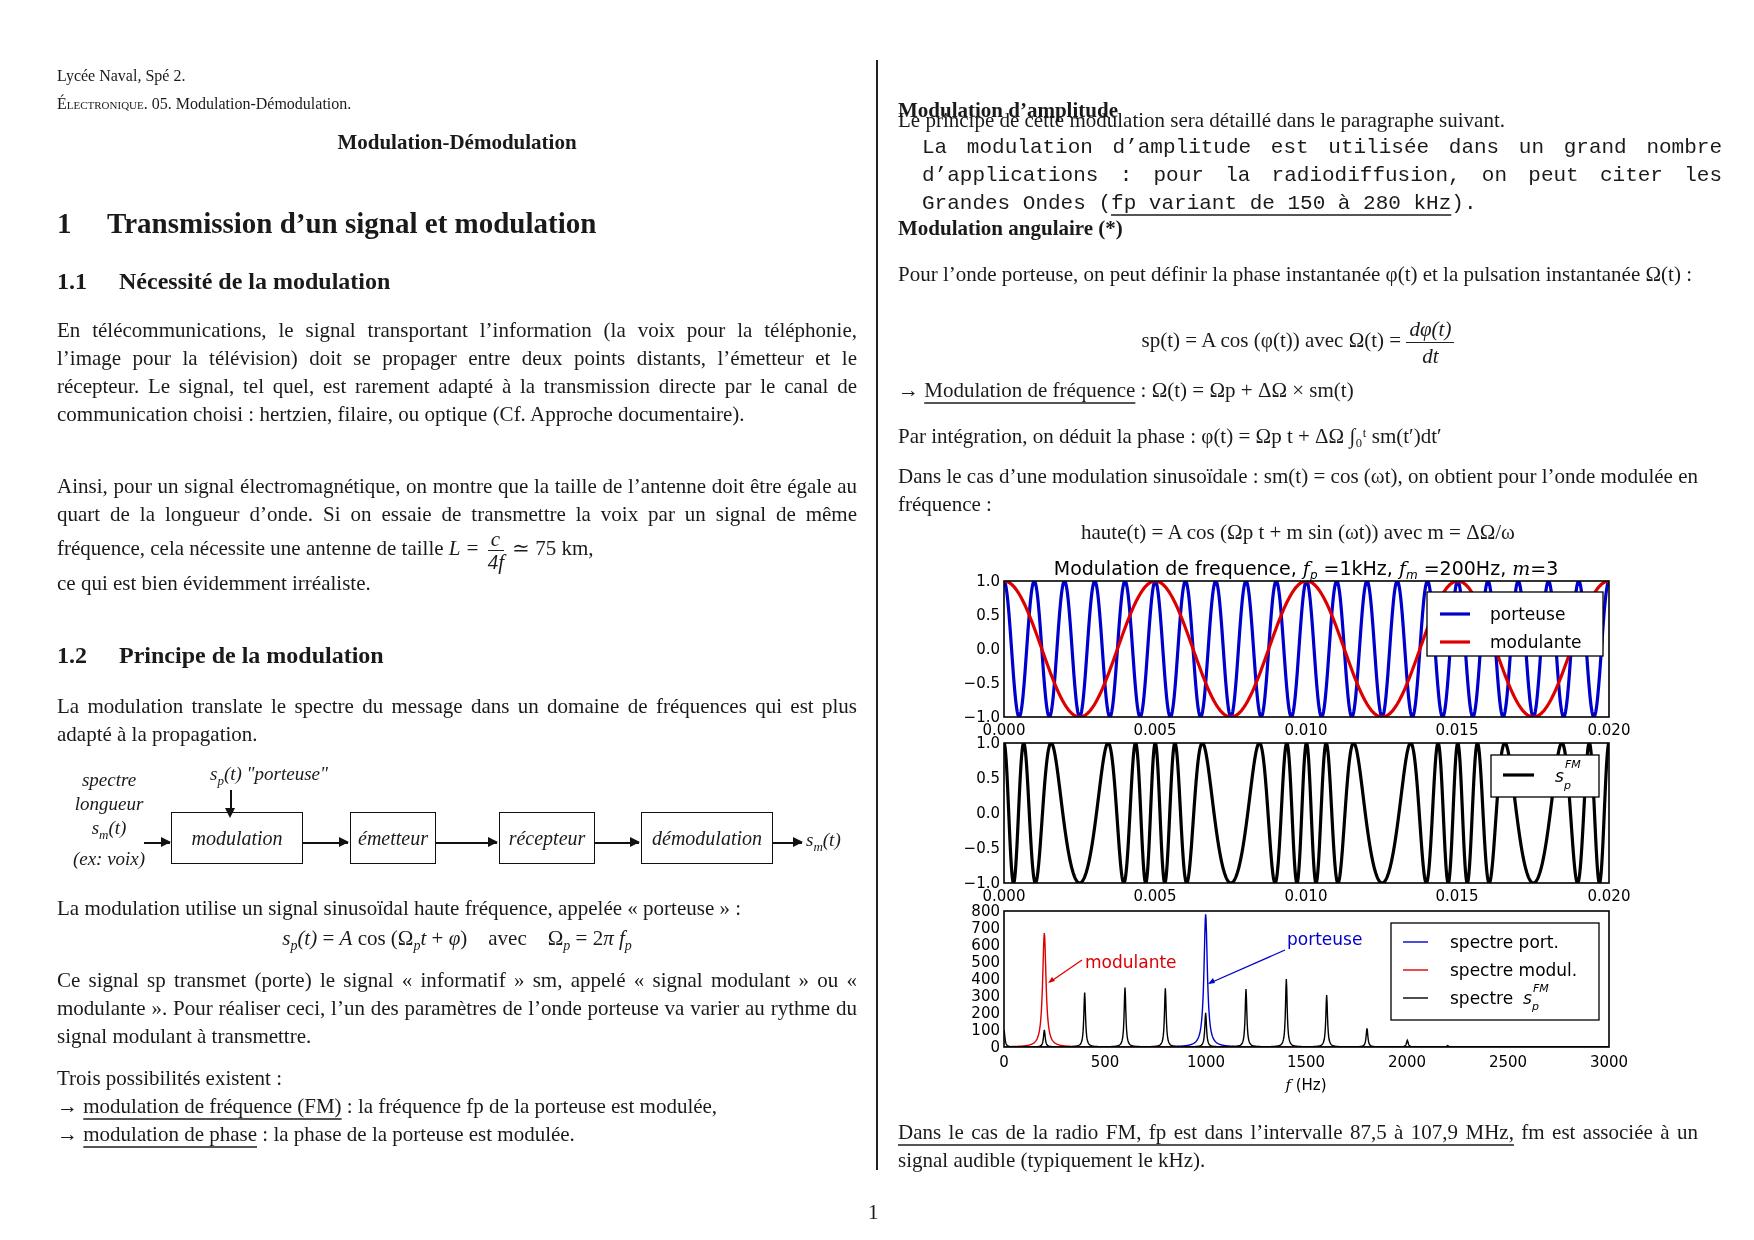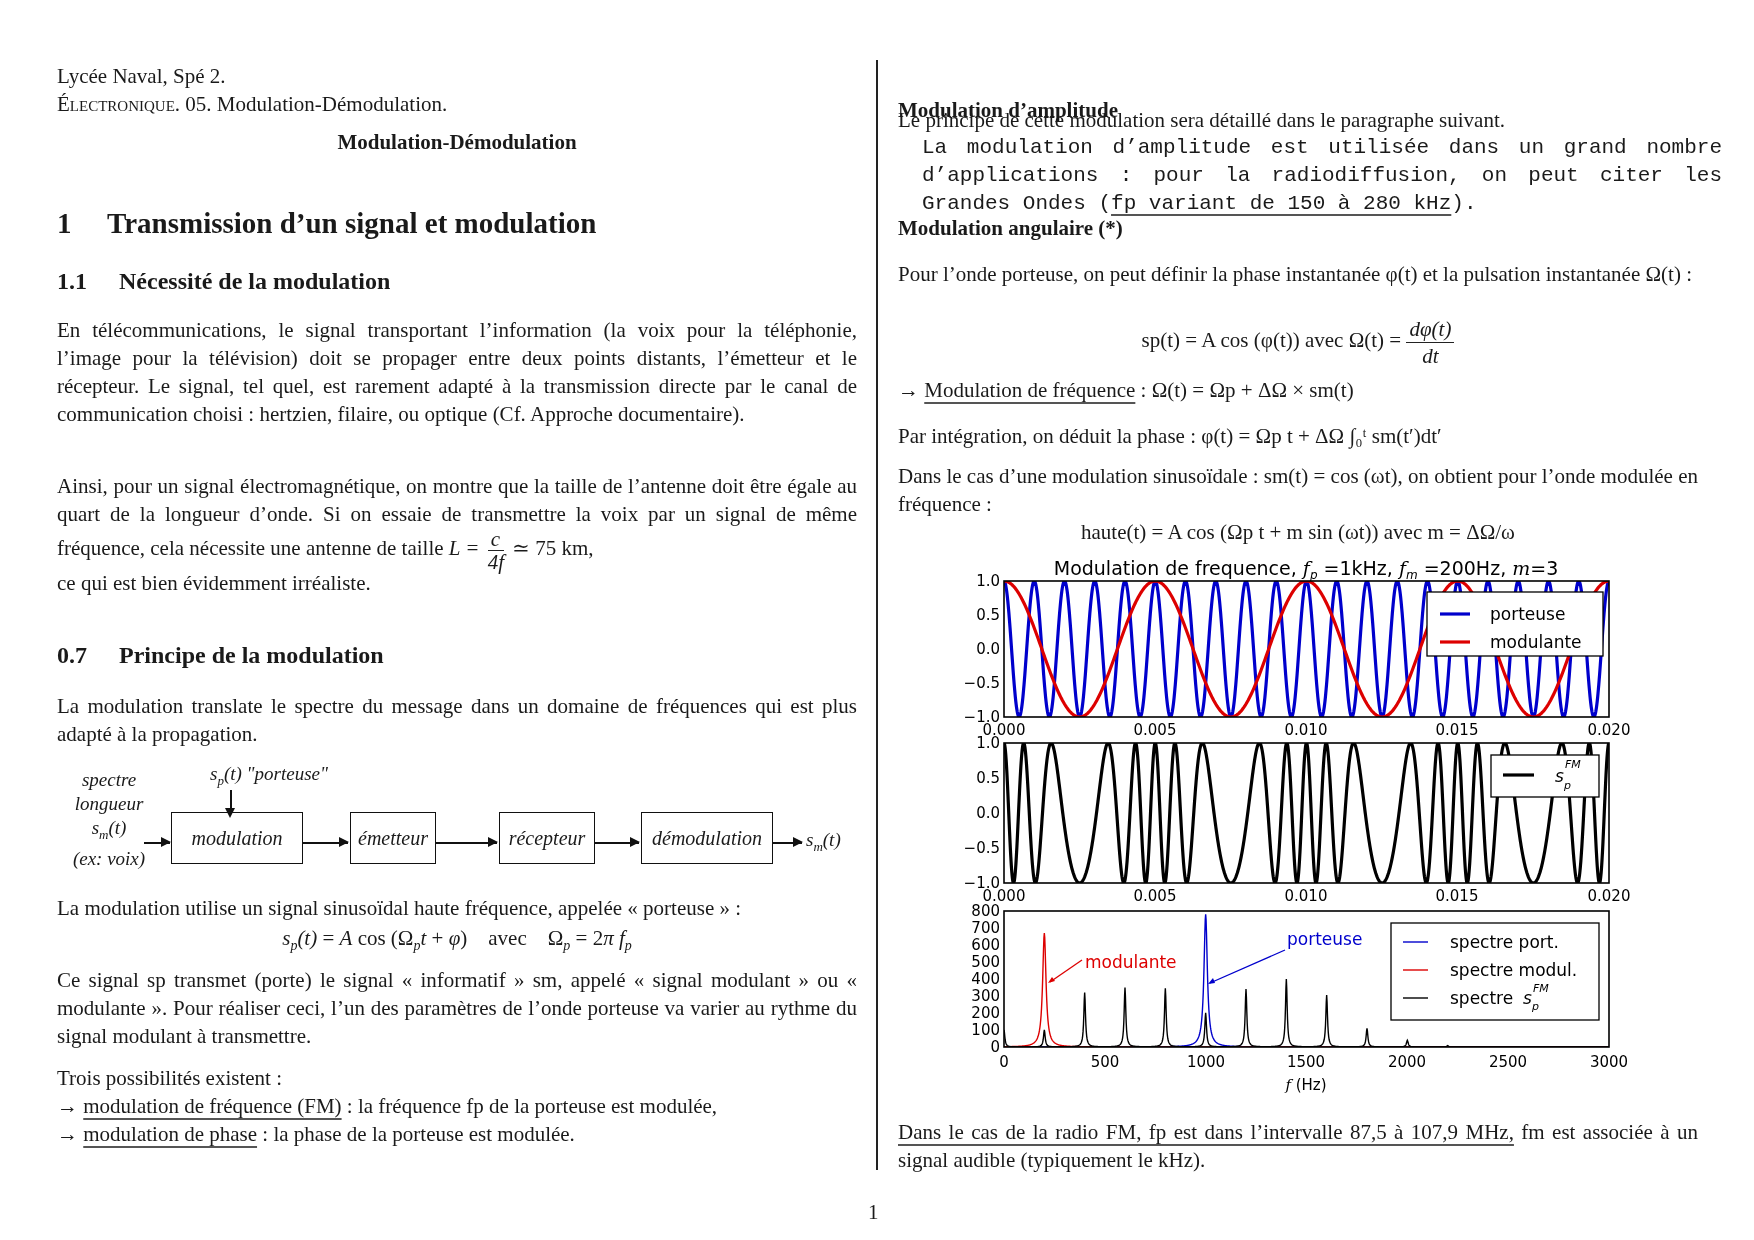--- a/index.html
+++ b/index.html
@@ -1,21 +1,21 @@
 <!DOCTYPE html>
 <html><head>
 <meta charset="utf-8">
 <style>
   html, body { margin:0; padding:0; background:#fff; }
   body { width:1754px; height:1240px; position:relative; overflow:hidden;
          font-family:"Liberation Serif","DejaVu Serif",serif; color:#1a1a1a; }
   .abs { position:absolute; }
   .txt { font-size:21px; line-height:28px; }
   .just { text-align:justify; text-align-last:left; }
-  .hdr { font-size:21px; line-height:28px; }
+  .hdr { font-size:16px; line-height:28px; }
   .sc { font-variant:small-caps; }
   .title { font-weight:bold; font-size:21px; }
   .sec { font-weight:bold; font-size:29px; }
   .subsec { font-weight:bold; font-size:24px; }
   .para-h { font-weight:bold; font-size:21px; }
   .num { display:inline-block; width:50px; }
   .num2 { display:inline-block; width:62px; }
   .u { text-decoration:underline; text-underline-offset:5px; text-decoration-color:#555; }
   .eq { text-align:center; font-size:21px; line-height:28px; }
   i.m { font-style:italic; }
@@ -44,21 +44,21 @@
 <div class="abs txt just" style="left:57px;top:472px;width:800px;">
   <span>Ainsi, pour un signal électromagnétique, on montre que la taille de l’antenne doit être égale au quart de la longueur d’onde. Si on essaie de transmettre la voix par un signal de même fréquence, cela nécessite une antenne de taille </span><i class="m">L =</i>
   <span style="display:inline-flex;flex-direction:column;vertical-align:middle;text-align:center;line-height:22px;margin:0 3px;">
       <i class="m" style="border-bottom:1.2px solid #222;padding:0 3px;">c</i>
       <i class="m">4f</i>
     </span>
   <span>≃ 75 km,</span>
 </div>
 <div class="abs txt" style="left:57px;top:569px;">ce qui est bien évidemment irréaliste.</div>
 
-<div class="abs subsec" style="left:57px;top:642px;"><span class="num2">0.7</span><span>Principe de la modulation</span></div>
+<div class="abs subsec" style="left:57px;top:642px;"><span class="num2">1.2</span><span>Principe de la modulation</span></div>
 <div class="abs txt just" style="left:57px;top:692px;width:800px;">La modulation translate le spectre du message dans un domaine de fréquences qui est plus adapté à la propagation.</div>
 
 <div>
   <div class="dlabel" style="left:64px;top:768px;width:90px;">
     <div>spectre</div>
     <div>longueur</div>
     <div>s<sub style="font-size:13px">m</sub>(t)</div>
     <div>(ex: voix)</div>
   </div>
   <div class="dlabel" style="left:210px;top:762px;">s<sub style="font-size:13px">p</sub>(t) "porteuse"</div>

